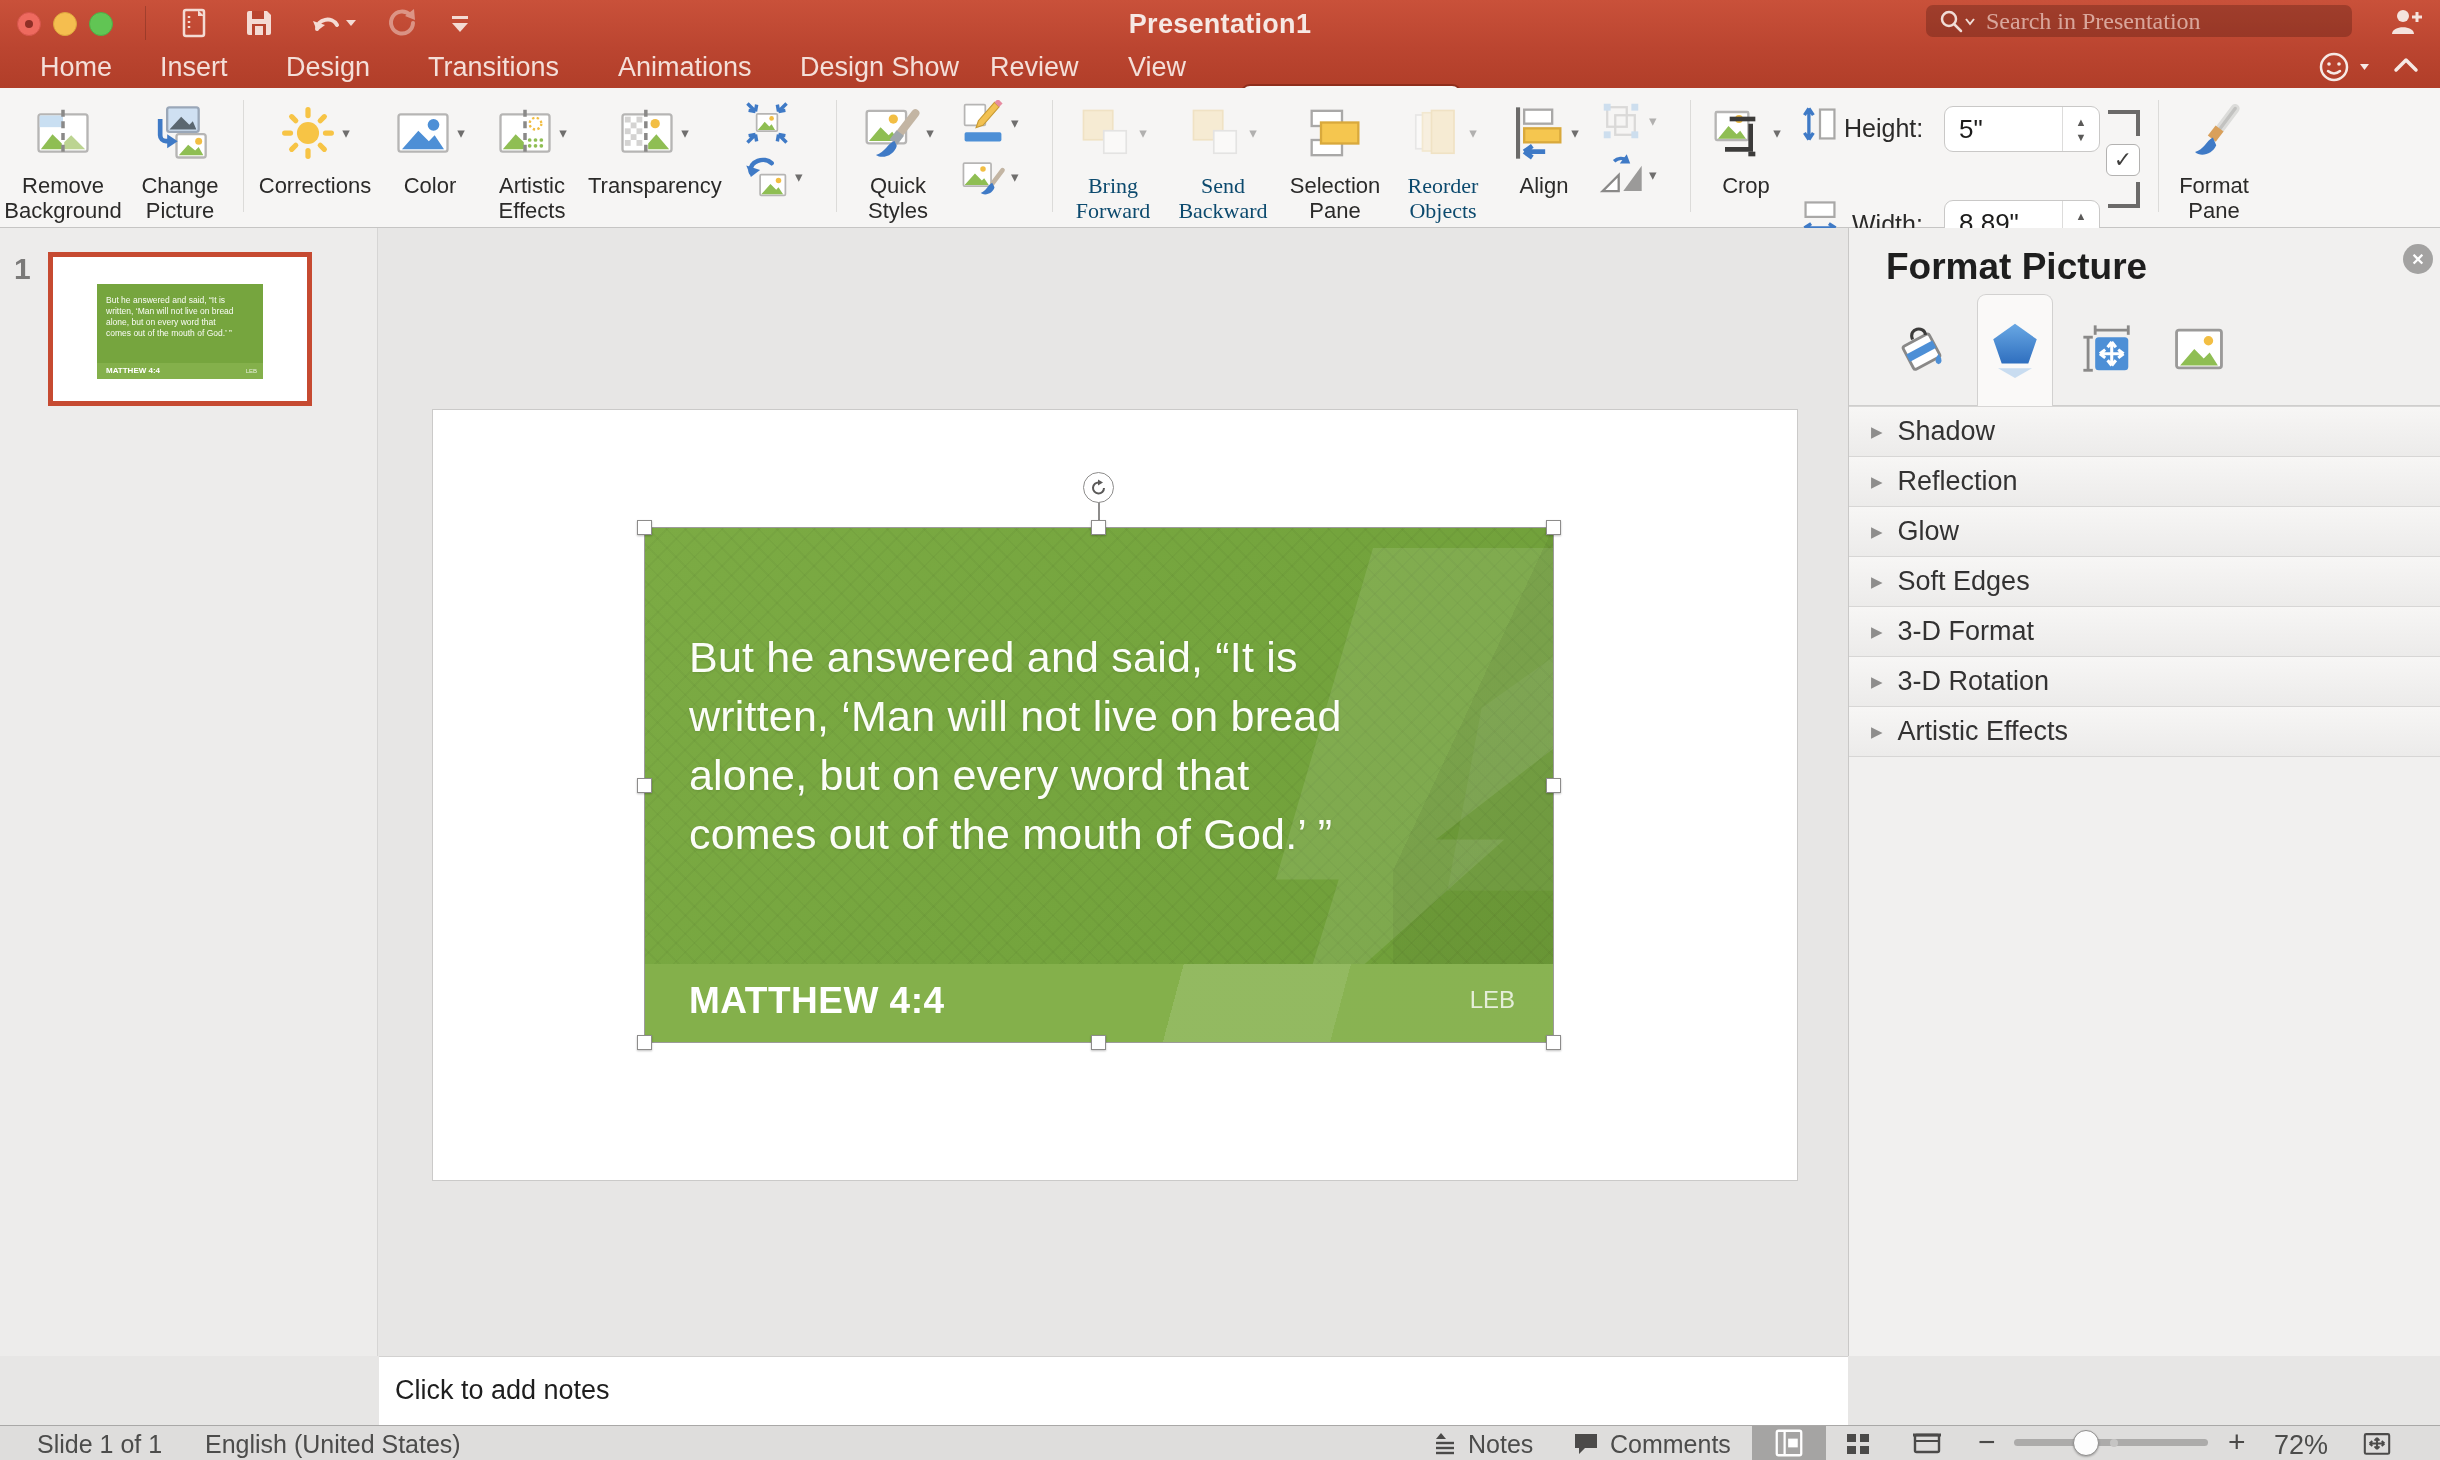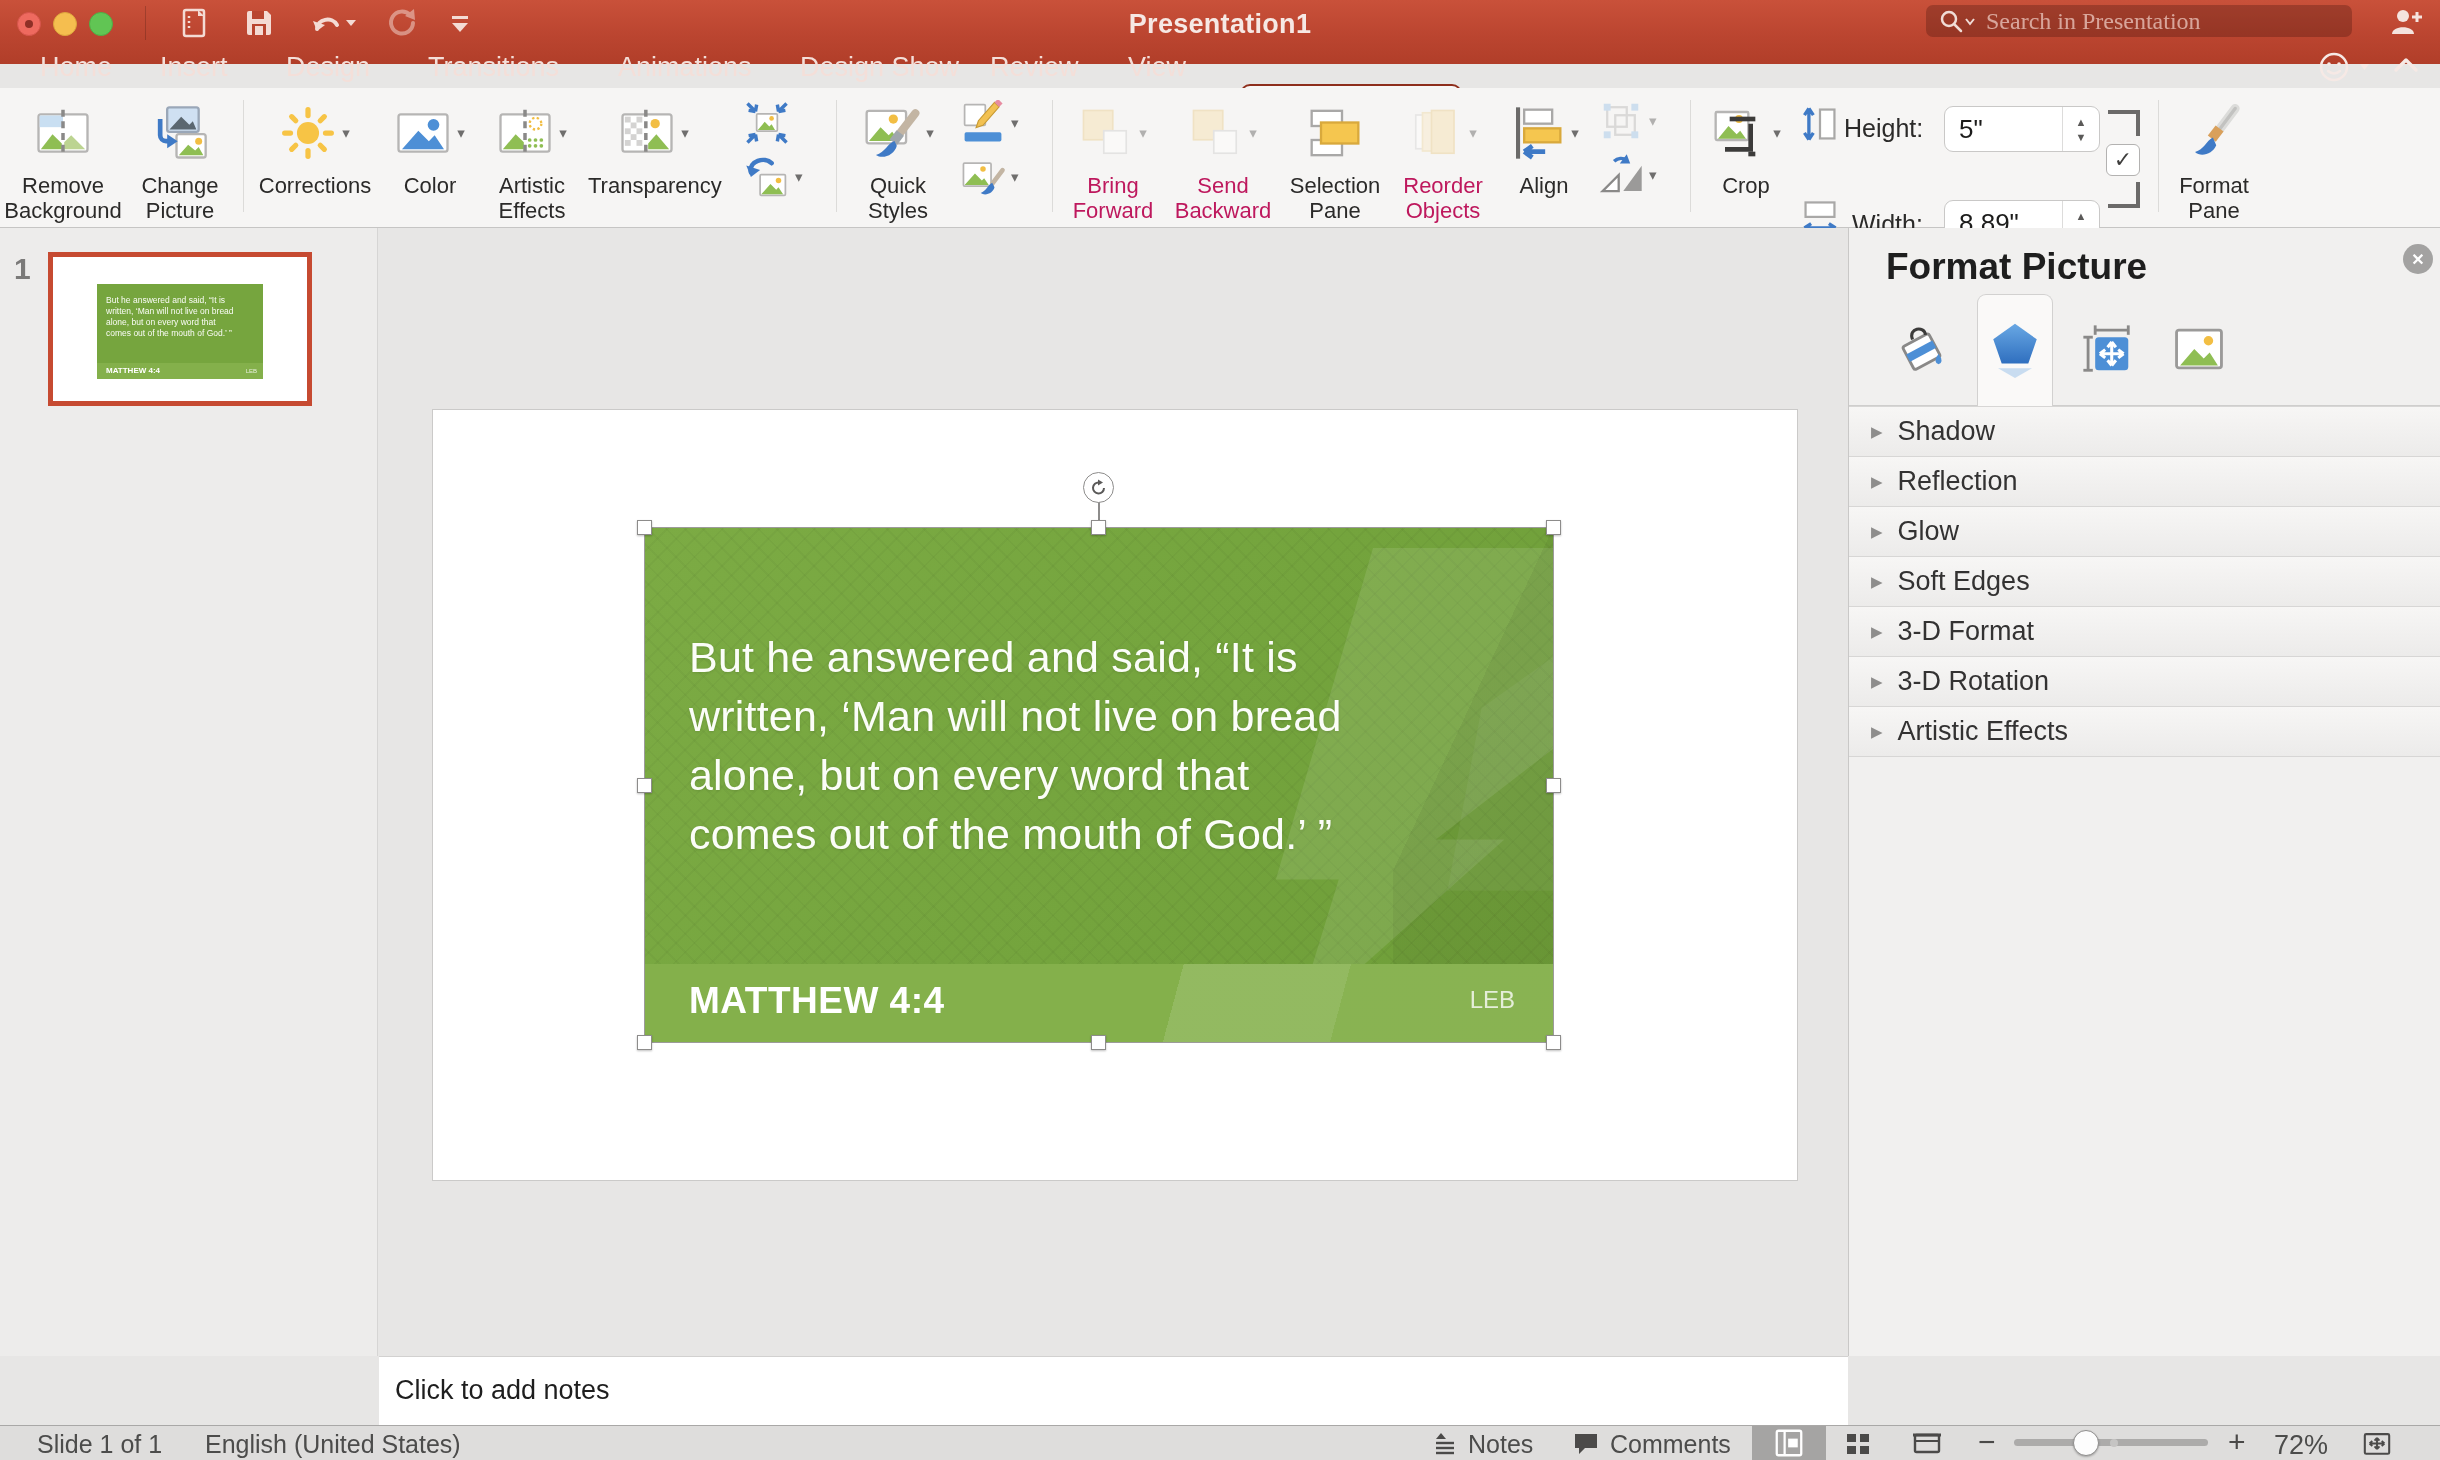--- a/index.html
+++ b/index.html
@@ -1,21 +1,21 @@
 <!DOCTYPE html>
 <html><head>
 <meta charset="utf-8">
 <style>
   html,body{margin:0;padding:0;}
   body{width:2440px;height:1460px;overflow:hidden;font-family:"Liberation Sans",sans-serif;
        -webkit-font-smoothing:antialiased;background:#E7E6E5;position:relative;cursor:default;}
   .abs{position:absolute;}
 
   
-  #chrome{position:absolute;left:0;top:0;width:2440px;height:64px;
+  #chrome{position:absolute;left:0;top:0;width:2440px;height:88px;
           background:linear-gradient(#C9513A,#BB4530 55%,#B13E29);}
   .tl{position:absolute;top:12px;width:22px;height:22px;border-radius:50%;}
   #tl-close{left:17px;background:#EE6A5F;border:1px solid #D5544B;}
   #tl-close::after{content:"";position:absolute;left:7px;top:7px;width:8px;height:8px;border-radius:50%;background:#8F2F26;}
   #tl-min{left:53px;background:#F5BE4F;border:1px solid #DDA63C;}
   #tl-zoom{left:89px;background:#61C554;border:1px solid #4FAE45;}
   .qat-sep{position:absolute;left:145px;top:6px;width:1px;height:34px;background:rgba(0,0,0,0.18);}
   .qat{position:absolute;top:6px;height:34px;display:flex;align-items:center;color:#F4DBD4;}
   .qat svg{display:block;}
   #win-title{position:absolute;left:1220px;top:9px;transform:translateX(-50%);
@@ -28,21 +28,21 @@
   #tab-active{position:absolute;left:1240px;top:48px;width:222px;height:42px;background:#F8F7F6;
               border:2px solid #8E2E1C;border-bottom:none;border-radius:10px 10px 0 0;box-sizing:border-box;
               display:flex;align-items:center;justify-content:center;font-size:27px;font-weight:600;color:#C23A26;margin-top:36px;}
 
   
   #ribbon{position:absolute;left:0;top:88px;width:2440px;height:140px;background:#F6F5F4;
           border-bottom:1px solid #C6C5C4;box-sizing:border-box;}
   .rb{position:absolute;top:8px;text-align:center;}
   .ric{display:flex;align-items:center;justify-content:center;gap:6px;height:74px;}
   .rlb{margin-top:3px;font-size:22px;line-height:25px;color:#2B2A29;white-space:pre-line;text-align:center;}
-  .dis .rlb{color:#be185d;}
+  .dis .rlb{color:#0c4a6e;font-family:Liberation Serif, serif;}
   .dis svg{opacity:.45;}
   .dis .dd{opacity:.5;}
   .dd{font-size:15px;color:#6F6E6D;}
   .rs{position:absolute;display:flex;align-items:center;gap:5px;}
   .rsep{position:absolute;top:12px;height:112px;width:1px;background:#DCDBD9;}
   .flabel{position:absolute;font-size:25px;color:#2B2A29;}
   .fld{position:absolute;width:156px;height:46px;background:#FFF;border:1.5px solid #C9C8C7;border-radius:9px;
        display:flex;align-items:center;box-sizing:border-box;overflow:hidden;}
   .fval{flex:1;padding-left:14px;font-size:26px;color:#1C1C1B;text-align:left;}
   .fsp{width:36px;height:100%;border-left:1.5px solid #DDDCDB;display:flex;flex-direction:column;

